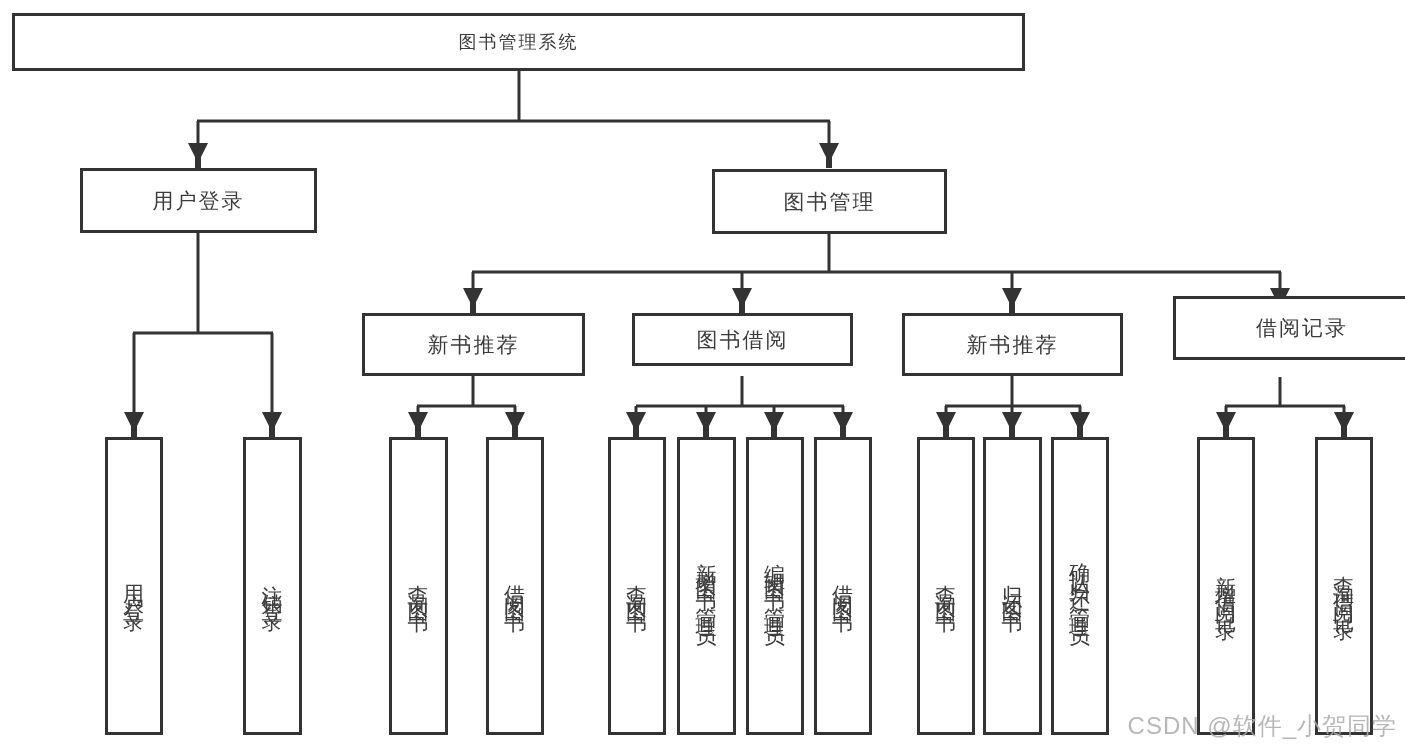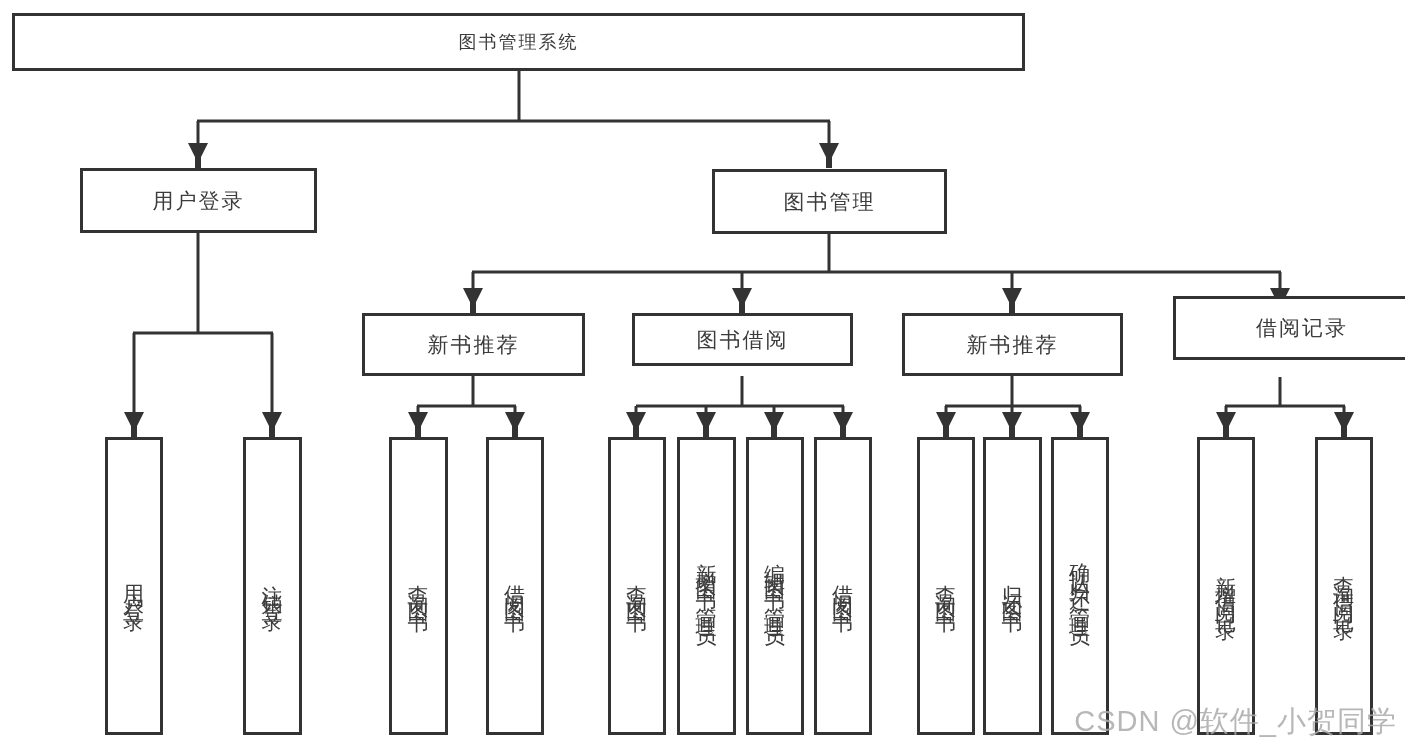--- a/index.html
+++ b/index.html
@@ -48,21 +48,21 @@
     text-orientation: mixed;
     font-size: 21px;
     letter-spacing: 9px;
     line-height: 1;
   }
 
   .watermark {
     position: absolute;
     right: 8px;
     bottom: 5px;
-    font-size: 29px;
+    font-size: 24px;
     color: #ababab;
     opacity: 0.85;
     letter-spacing: 1px;
     white-space: nowrap;
     margin-left: 32px;
   }
 </style>
 </head>
 <body>
 

